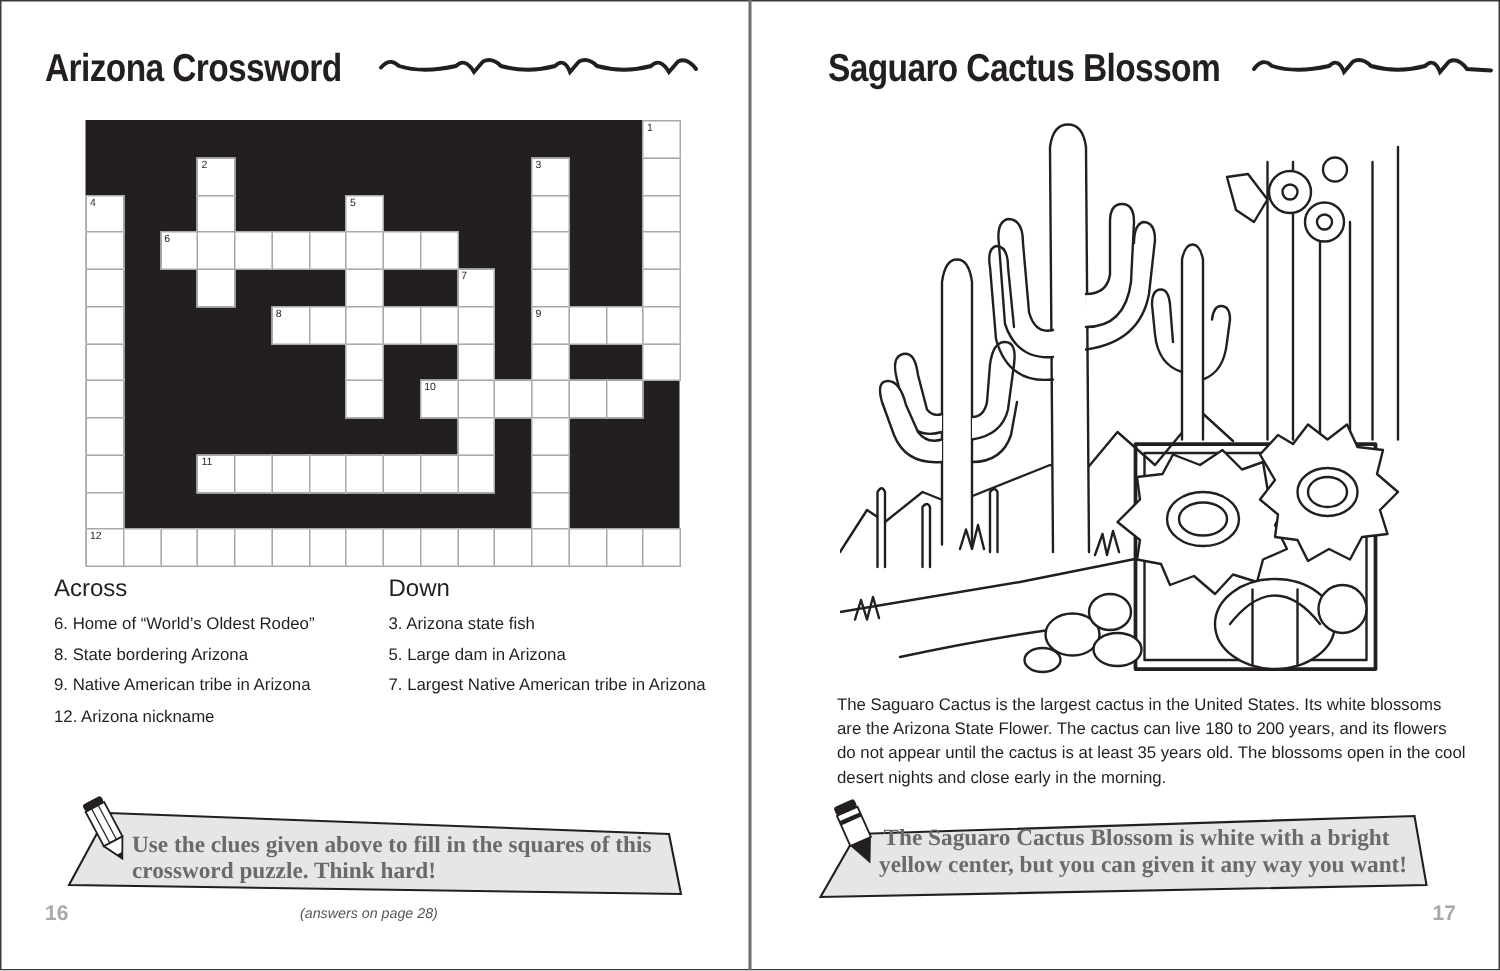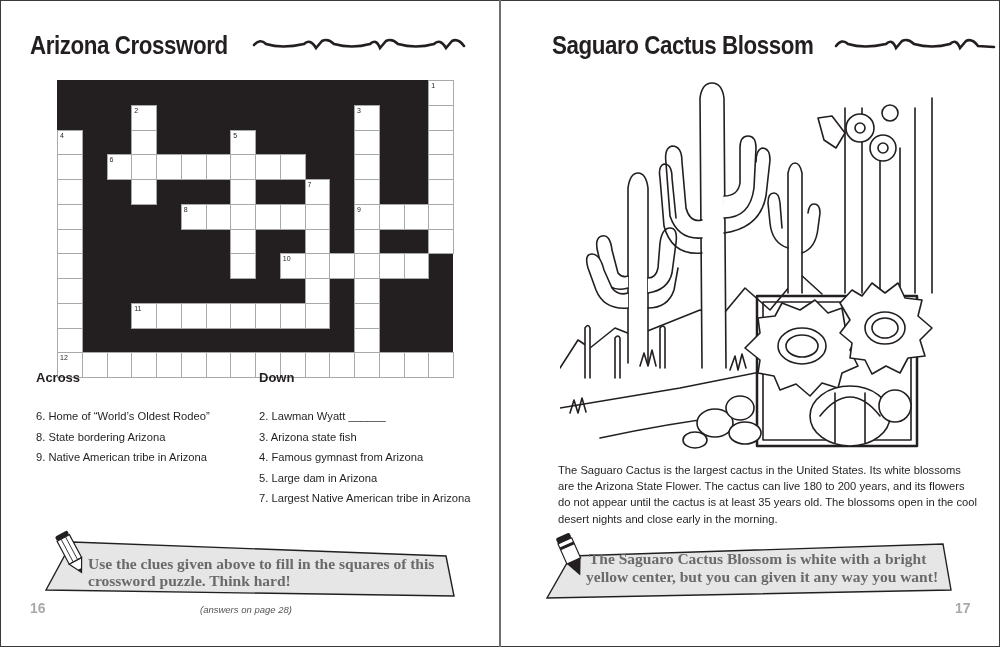--- a/index.html
+++ b/index.html
@@ -12,21 +12,21 @@
   .page.right { left: 523px; }
 
   .title { position: absolute; top: 30px; font-family: "Liberation Sans", sans-serif; font-weight: bold;
            font-size: 26px; letter-spacing: -0.5px; transform: scaleX(0.86); transform-origin: left center; color: #231f20; white-space: nowrap; }
   .squiggle { position: absolute; top: 36px; }
 
   .grid { position: absolute; left: 57px; top: 80px; width: 396px; height: 297px; background: #231f20; }
   .cell { position: absolute; width: 24.75px; height: 24.75px; background: #fff; border: 1px solid #a7a9ab; }
   .cell .num { position: absolute; left: 2px; top: 1px; font-size: 7px; color: #231f20; line-height: 1; }
 
-  .clue-head { position: absolute; top: 370px; font-weight: bold; font-size: 13px; color: #231f20; }
+  .clue-head { position: absolute; top: 384px; font-weight: normal; font-size: 16px; color: #231f20; }
   .clue-list { position: absolute; top: 406px; list-style: none; }
   .clue-list li { font-size: 11.2px; line-height: 20.6px; color: #231f20; white-space: nowrap; }
 
   .banner { position: absolute; }
   .banner-text { position: absolute; font-family: "Liberation Serif", serif; font-weight: bold; font-size: 15.5px;
                  line-height: 16.5px; color: #6a6a6a; white-space: nowrap; }
 
   .page-num { position: absolute; top: 600px; font-size: 14px; font-weight: bold; color: #a7a9ab; }
   .answers { position: absolute; top: 604px; left: 200px; font-size: 9.5px; font-style: italic; color: #555; }
 
@@ -151,27 +151,26 @@
       <div class="cell" style="left: 321.75px; top: 272.25px; width: 25.75px; height: 25.75px;"></div>
       <div class="cell" style="left: 346.5px; top: 272.25px; width: 25.75px; height: 25.75px;"></div>
       <div class="cell" style="left: 371.25px; top: 272.25px; width: 25.75px; height: 25.75px;"></div>
     </div>
 
   <div class="clue-head" style="left:36px;">Across</div>
   <ul class="clue-list" style="left:36px;">
     <li>6. Home of “World’s Oldest Rodeo”</li>
     <li>8. State bordering Arizona</li>
     <li>9. Native American tribe in Arizona</li>
+    <li>12. Arizona nickname</li>
   </ul>
 
   <div class="clue-head" style="left:259px;">Down</div>
   <ul class="clue-list" style="left:259px;">
-    <li>2. Lawman Wyatt ______</li>
     <li>3. Arizona state fish</li>
-    <li>4. Famous gymnast from Arizona</li>
     <li>5. Large dam in Arizona</li>
     <li>7. Largest Native American tribe in Arizona</li>
   </ul>
 
   <svg class="banner" style="left:40px; top:530px;" width="430" height="70" viewBox="0 0 430 70">
     <polygon points="32,12 406,26 414,66 6,60" fill="#e6e6e6" stroke="#231f20" stroke-width="1.4"></polygon>
     <g transform="translate(20,4) rotate(-28)">
       <rect x="-6" y="0" width="14" height="5" rx="2" fill="#231f20"></rect>
       <rect x="-6" y="5" width="14" height="26" fill="#fff" stroke="#231f20" stroke-width="1.2"></rect>
       <line x1="-1.5" y1="5" x2="-1.5" y2="31" stroke="#231f20" stroke-width="0.8"></line>

